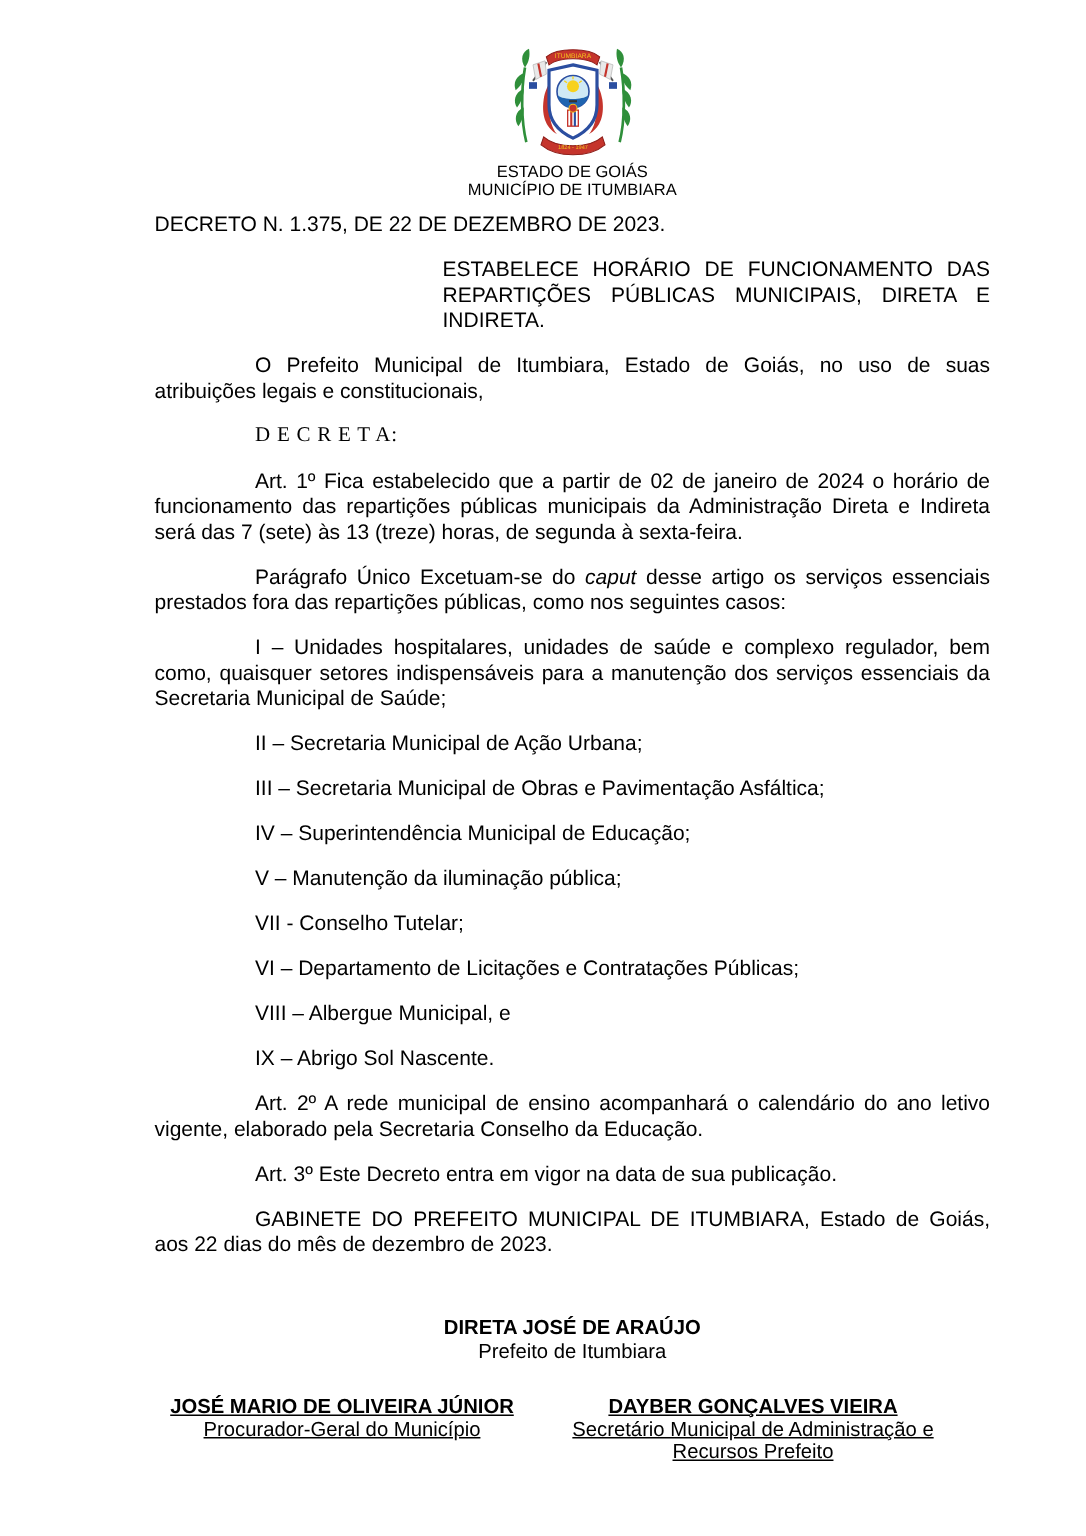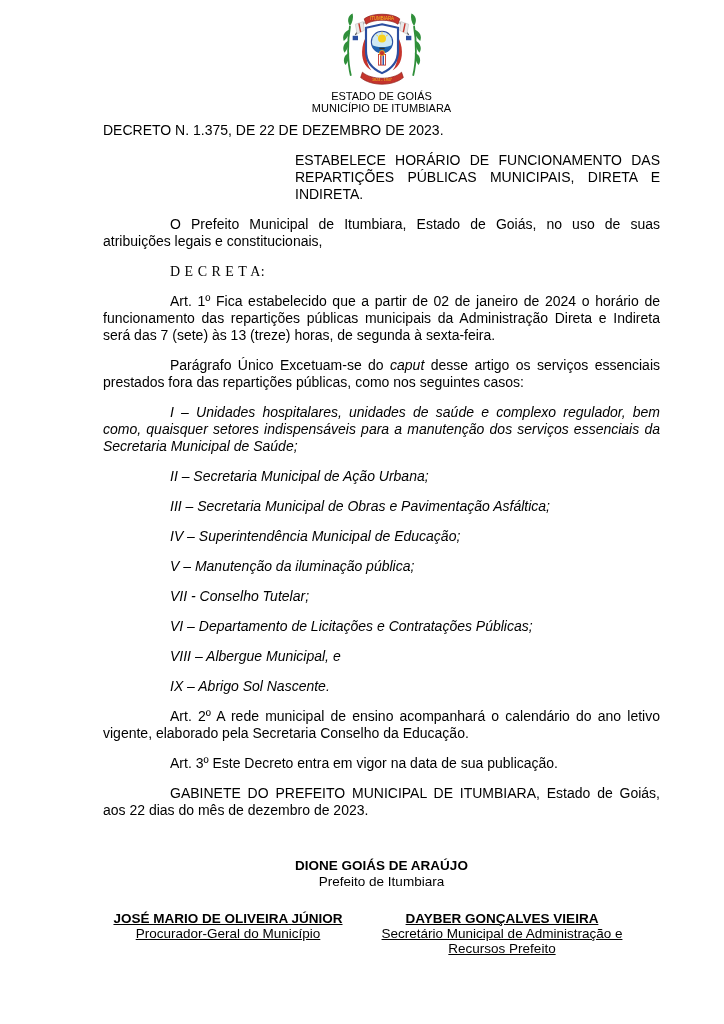--- a/index.html
+++ b/index.html
@@ -7,27 +7,27 @@
     position:relative;
     width:724px;height:1024px;
     background:#ffffff;
     color:#000;
     font-family:"Liberation Sans","DejaVu Sans",sans-serif;
     font-size:14px;line-height:17px;
     overflow:hidden;
     box-sizing:border-box;
   }
   .content{padding:0 64px 0 103px;}
-  .crest-wrap{padding-top:10px;text-align:center;}
+  .crest-wrap{padding-top:29px;text-align:center;}
   .crest-wrap svg{display:block;margin:0 auto;}
   .org-line{font-size:11px;line-height:12px;text-align:center;}
   .doc-title{margin-top:8px;}
   .ementa{margin:13px 0 0 192px;text-align:justify;}
   p.para{margin:13px 0 0 0;text-indent:67px;text-align:justify;}
-  p.item{margin:13px 0 0 0;text-indent:67px;text-align:justify;font-style:italic;}
+  p.item{margin:13px 0 0 0;text-indent:67px;text-align:justify;}
   .decreta{letter-spacing:0.5px;font-family:Liberation Serif, serif;}
   .sig-center{margin-top:39px;text-align:center;line-height:16px;}
   .sig-name{font-weight:bold;font-size:13.5px;}
   .sig-role{font-size:13.5px;}
   .sig-row{display:flex;margin-top:21px;}
   .sig-col{width:250px;text-align:center;line-height:15px;text-decoration:underline;}
   .sig-col.right{margin-left:24px;}
   em{font-style:italic;}
 </style>
 </head>
@@ -121,21 +121,21 @@
     <p class="item">VII - Conselho Tutelar;</p>
     <p class="item">VI – Departamento de Licitações e Contratações Públicas;</p>
     <p class="item">VIII –  Albergue Municipal, e</p>
     <p class="item">IX – Abrigo Sol Nascente.</p>
 
     <p class="para">Art. 2º A rede municipal de ensino acompanhará o calendário do ano letivo vigente, elaborado pela Secretaria Conselho da Educação.</p>
     <p class="para">Art. 3º Este Decreto entra em vigor na data de sua publicação.</p>
     <p class="para">GABINETE DO PREFEITO MUNICIPAL DE ITUMBIARA, Estado de Goiás, aos 22 dias do mês de dezembro de 2023.</p>
 
     <div class="sig-center">
-      <div class="sig-name">DIONE GOIÁS DE ARAÚJO</div>
+      <div class="sig-name">DIRETA JOSÉ DE ARAÚJO</div>
       <div class="sig-role">Prefeito de Itumbiara</div>
     </div>
 
     <div class="sig-row">
       <div class="sig-col">
         <div class="sig-name">JOSÉ MARIO DE OLIVEIRA JÚNIOR</div>
         <div class="sig-role">Procurador-Geral do Município</div>
       </div>
       <div class="sig-col right">
         <div class="sig-name">DAYBER GONÇALVES VIEIRA</div>

